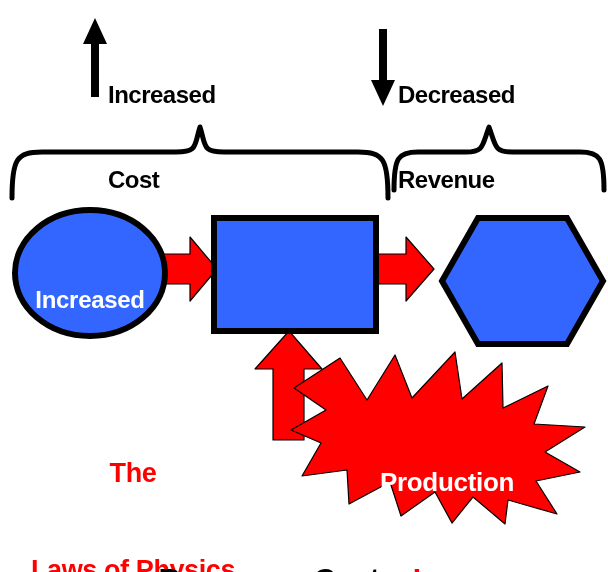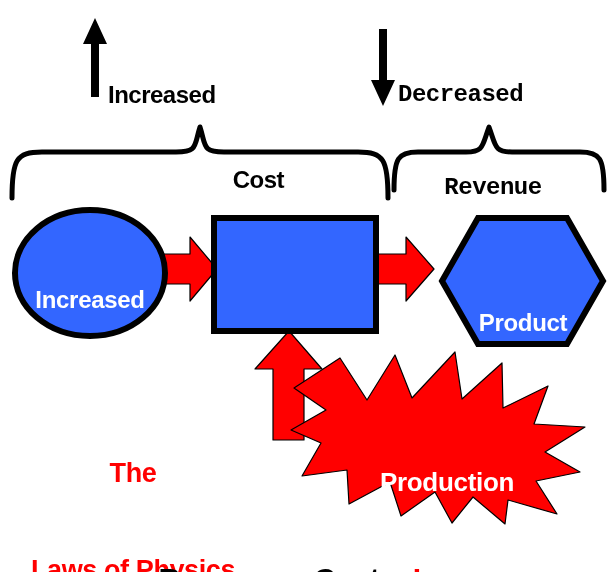--- a/index.html
+++ b/index.html
@@ -130,39 +130,38 @@
                         502,363 503,408 548,386 534,424 585,427 545,452
                         580,472 536,481 557,514 508,500 505,524 473,497
                         452,523 435,492 401,516 390,482 349,504 347,470
                         302,476 321,443 291,430 326,410 294,388" fill="#ff0000" stroke="#000000" stroke-width="1.2" stroke-linejoin="round"></polygon>
     </g>
 
   </svg>
 
   <div class="txt hdr" style="left:108px; top:24px; width:190px; text-align:left;">
     <div>Increased</div>
-    <div style="text-align:right; width:176px;">Cost</div>
+    <div style="text-align:left; width:176px;">Cost</div>
   </div>
 
-  <div class="txt hdr" style="left:398px; top:24px; width:200px; text-align:left;font-family:Liberation Mono, monospace;">
+  <div class="txt hdr" style="left:398px; top:24px; width:200px; text-align:left;">
     <div>Decreased</div>
-    <div style="text-align:center; width:190px;margin-top:8px;">Revenue</div>
+    <div style="width:190px;">Revenue</div>
   </div>
 
   <div class="txt node-label" style="left:15px; top:229px; width:150px;">
     <div>Increased</div>
     <div>&amp; Services</div>
     <div>In</div>
   </div>
 
   <div class="txt node-label" style="left:216px; top:243px; width:158px;">
   </div>
 
   <div class="txt node-label" style="left:457px; top:252px; width:132px;">
-    <div>Product</div>
   </div>
 
   <div class="txt burst-label" style="left:352px; top:405px; width:190px;">
     <div>Production</div>
     <div>Accident</div>
   </div>
 
   <div class="txt physics" style="left:8px; top:392px; width:250px;">
     <div>The</div>
     <div>Laws of Physics</div>

